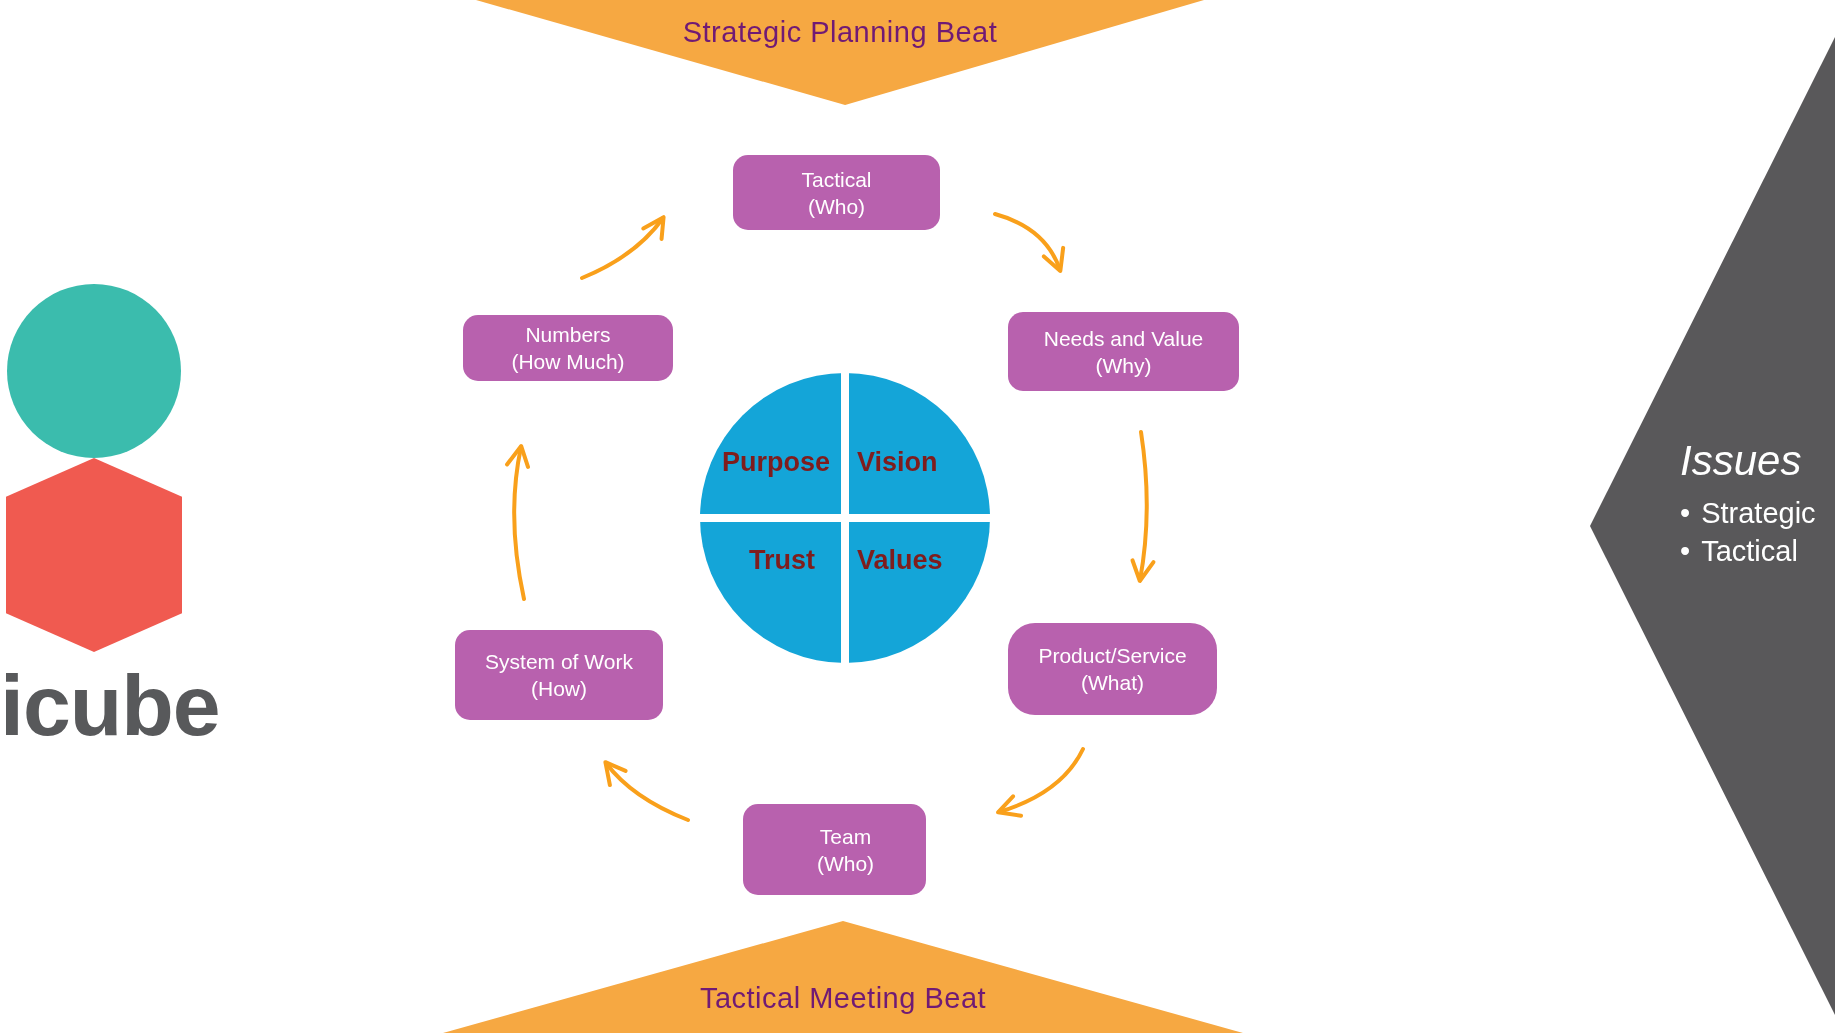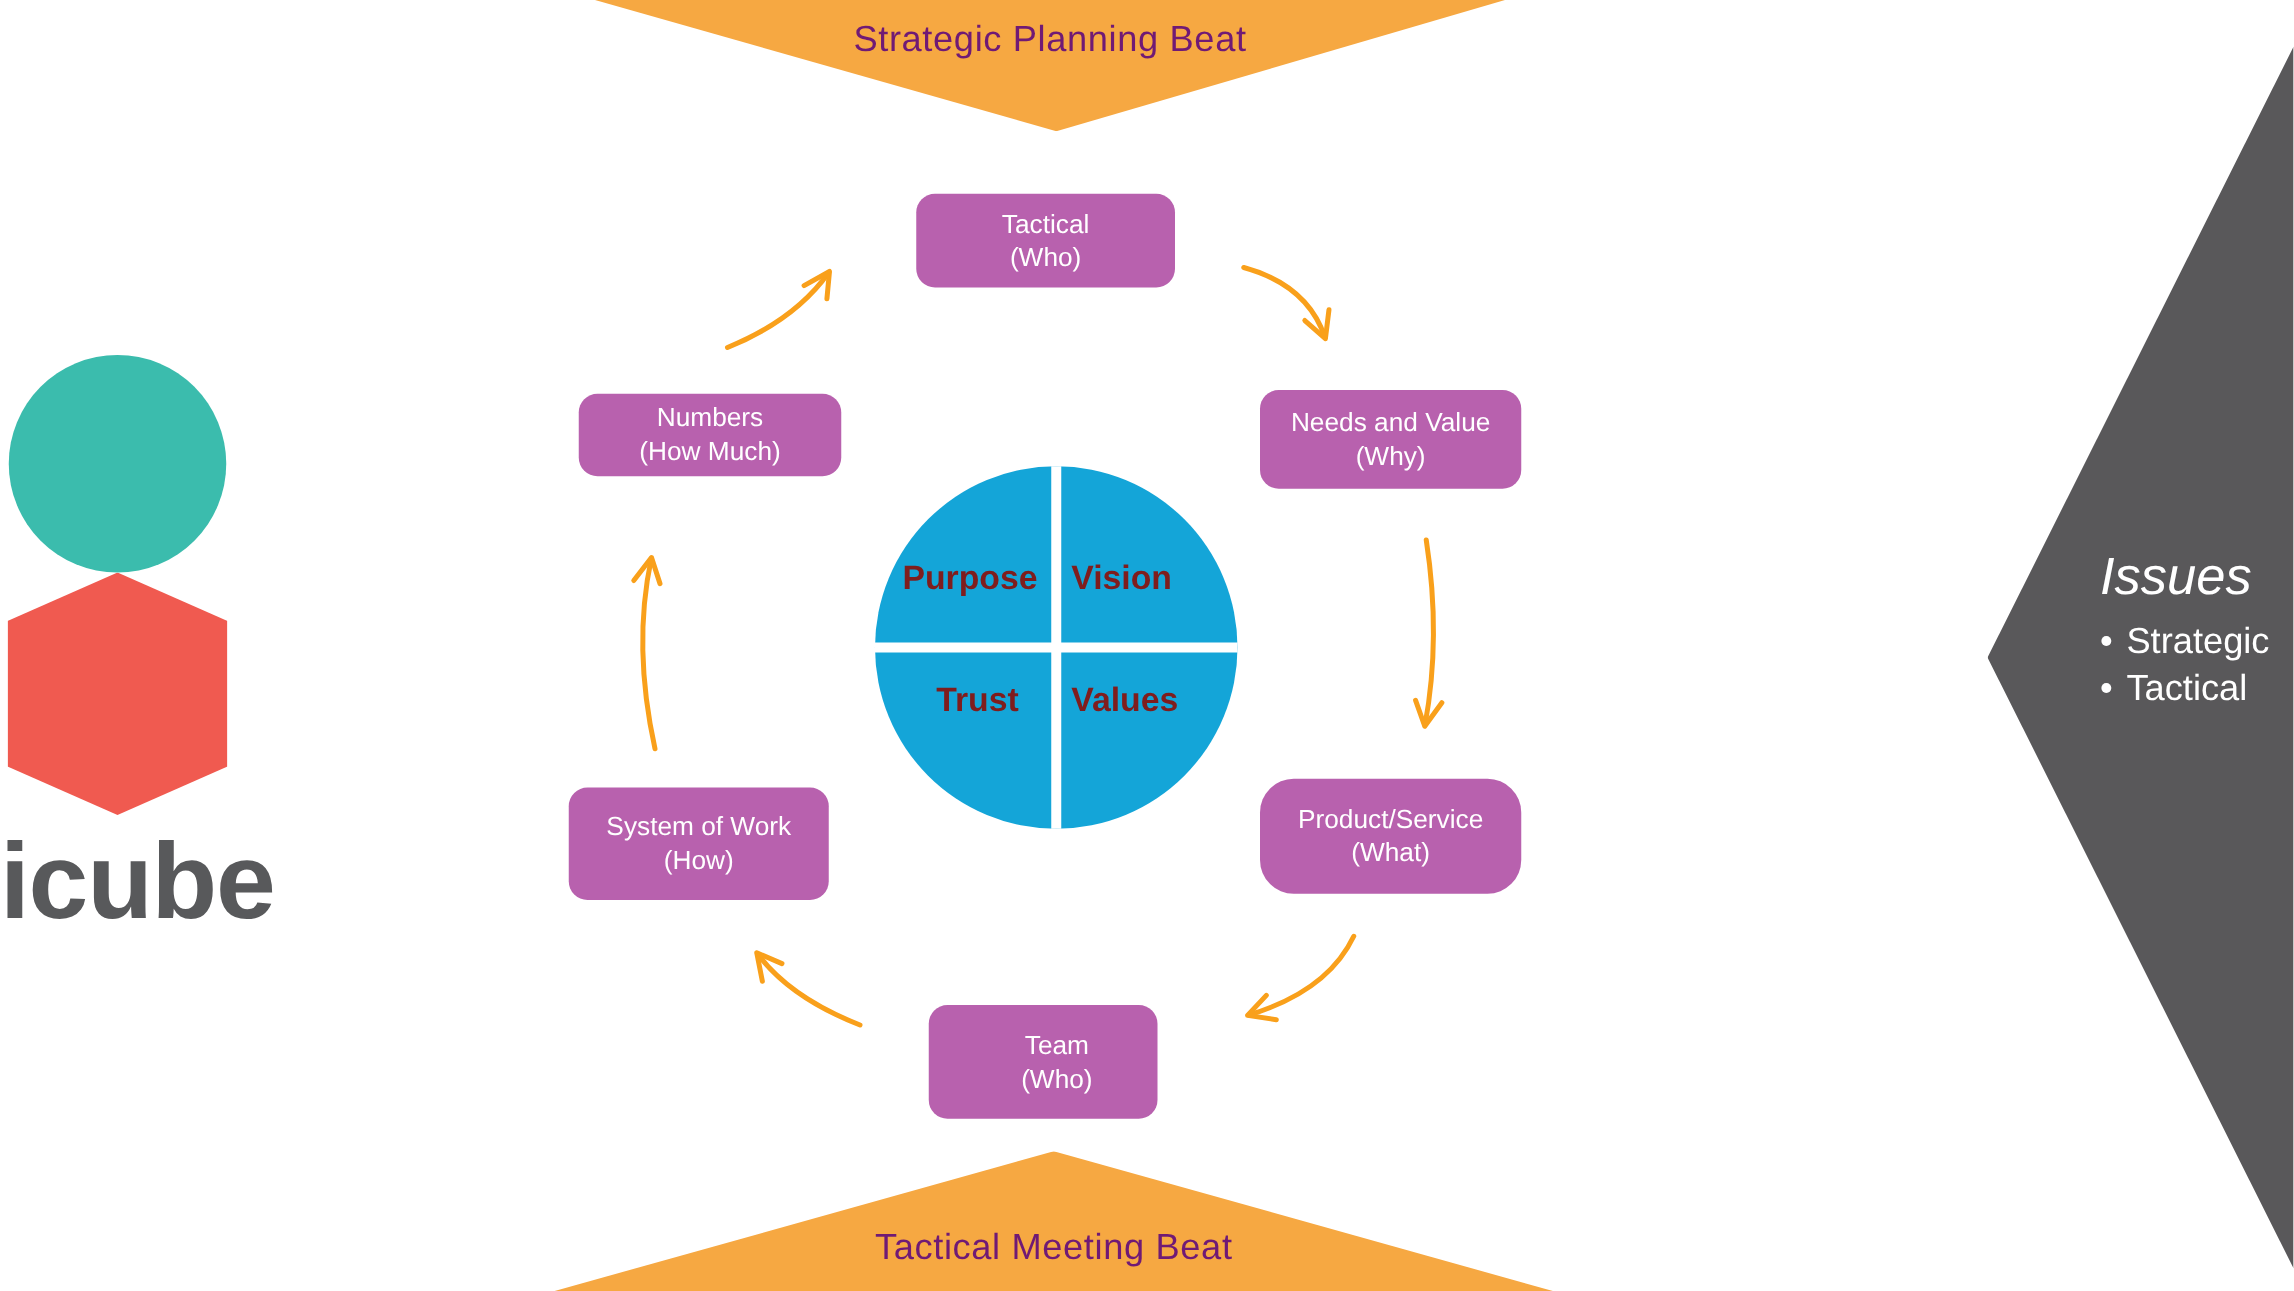--- a/index.html
+++ b/index.html
@@ -43,21 +43,21 @@
   .quad-values {left:calc(50% + 12px);top:173px;}
 
   
   .cycle-box{
     background:var(--box_purple,#B861AE);
     border-radius:15px;color:#fff;font-size:21px;line-height:27px;
     display:flex;flex-direction:column;justify-content:center;align-items:center;
     text-align:center;box-sizing:border-box;
   }
   .pos-customer{left:733px;top:155px;width:207px;height:75px;}
-  .pos-needs   {left:1008px;top:312px;width:209px;height:79px;justify-content:center;}
+  .pos-needs   {left:1008px;top:312px;width:231px;height:79px;justify-content:center;}
   .pos-product {left:1008px;top:623px;width:209px;height:92px;border-radius:27px;}
   .pos-team    {left:743px;top:804px;width:183px;height:91px;padding-left:22px;}
   .pos-system  {left:455px;top:630px;width:208px;height:90px;justify-content:center;}
   .pos-numbers {left:463px;top:315px;width:210px;height:66px;}
 
   
   .arrows-svg{left:0;top:0;width:1835px;height:1033px;pointer-events:none;}
   .arrow-stroke{
     stroke:var(--arrow_orange,#F9A01B);fill:none;stroke-width:4;
     stroke-linecap:round;stroke-linejoin:round;

